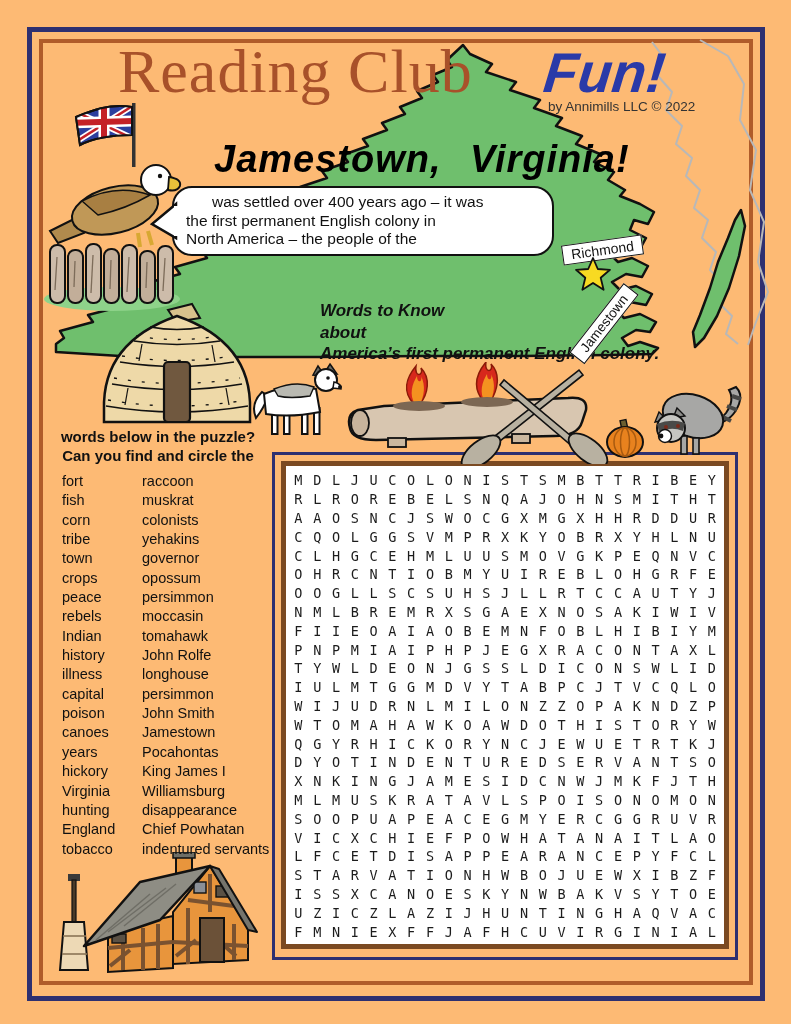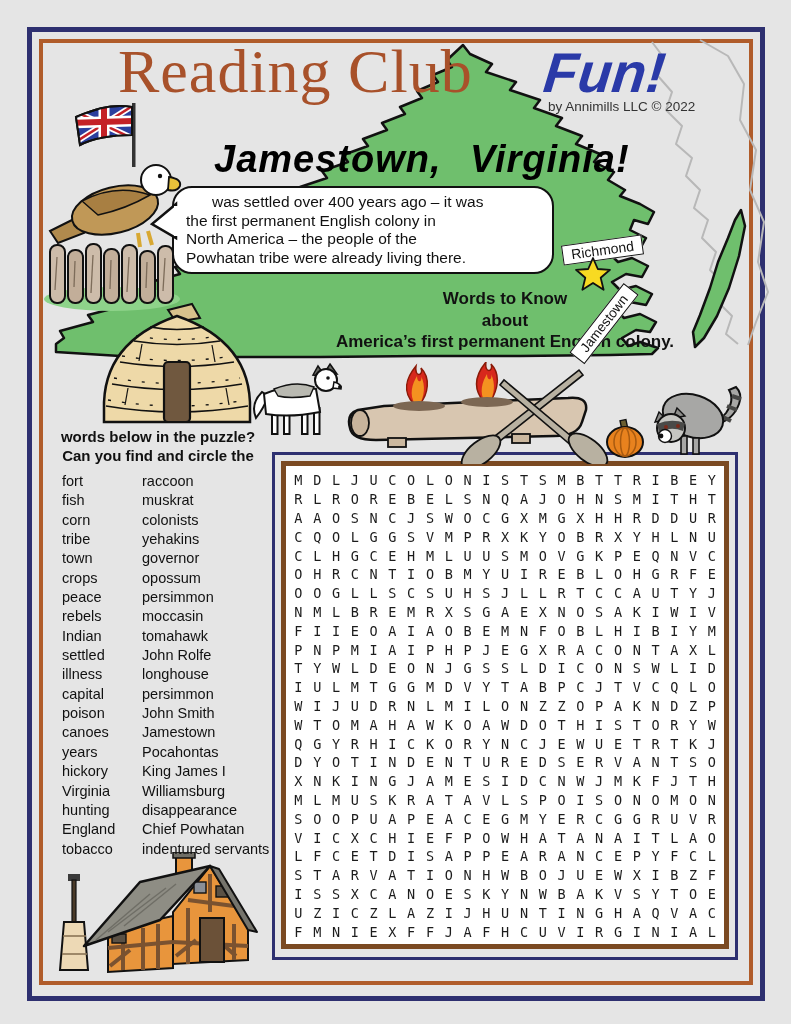--- a/index.html
+++ b/index.html
@@ -1,16 +1,16 @@
 <!DOCTYPE html>
 <html><head>
 <meta charset="utf-8">
 <style>
   html,body{margin:0;padding:0;background:#fff;}
-  #page{position:relative;width:791px;height:1024px;background:#e5e5e5;overflow:hidden;
+  #page{position:relative;width:791px;height:1024px;background:#fdba74;overflow:hidden;
         font-family:"Liberation Sans","DejaVu Sans",sans-serif;color:#111;}
   
   .frame-outer{position:absolute;left:27px;top:27px;right:26px;bottom:23px;border:5px solid var(--navy);}
   .frame-inner{position:absolute;left:39px;top:39px;right:38px;bottom:39px;border:4px solid var(--orange);}
   
   #scene{position:absolute;left:0;top:0;width:791px;height:1024px;pointer-events:none;}
   .illus{position:absolute;pointer-events:none;}
   
   .title-main{position:absolute;left:118px;top:36px;font-family:"Liberation Serif","DejaVu Serif",serif;
       font-size:62px;color:var(--brown-title);letter-spacing:1px;white-space:nowrap;}
@@ -21,22 +21,22 @@
   .heading{position:absolute;top:138px;font-size:38px;font-weight:bold;font-style:italic;
       letter-spacing:1px;white-space:nowrap;color:#000;margin-left:40px;}
   .heading.l{left:174px;} .heading.r{left:430px;}
   
   .bubble{position:absolute;left:172px;top:186px;width:356px;background:#fff;border:2.5px solid #111;
       border-radius:20px;padding:5px 10px 5px 12px;font-size:15.5px;line-height:18.6px;z-index:6;}
   .bubble-line{white-space:nowrap;}
   .bubble-line:first-child{text-indent:26px;}
   .bubble-tail{position:absolute;left:148px;top:200px;z-index:7;}
   
-  .wtk{position:absolute;left:320px;top:288px;width:370px;text-align:center;font-size:17px;
-      font-weight:bold;line-height:21.5px;z-index:5;}
+  .wtk{position:absolute;left:320px;top:300px;width:370px;font-size:17px;
+      font-weight:bold;font-style:italic;line-height:21.5px;z-index:5;}
   
   .map-label{position:absolute;background:#fff;border:1.5px solid #111;font-size:14px;
       padding:1px 8px;z-index:5;white-space:nowrap;}
   .richmond{left:562px;top:240px;transform:rotate(-8deg);}
   .jamestown-tag{left:560px;top:314px;transform:rotate(-52deg);font-size:13.5px;padding:1px 9px;}
   .star{position:absolute;left:574px;top:256px;z-index:5;}
   
   .prompt{position:absolute;left:52px;top:428px;width:212px;text-align:center;font-weight:bold;
       font-size:15px;line-height:18.5px;z-index:5;}
   .wordcols{position:absolute;left:62px;top:472px;z-index:5;}
@@ -74,21 +74,20 @@
   <div class="title-fun" style="z-index:5;">Fun!</div>
   <div class="byline" style="z-index:5;">by Annimills LLC © 2022</div>
 
   <div class="heading l" style="z-index:5;">Jamestown,</div>
   <div class="heading r" style="z-index:5;">Virginia!</div>
 
   <div class="bubble">
       <div class="bubble-line">was settled over 400 years ago – it was</div>
       <div class="bubble-line">the first permanent English colony in</div>
       <div class="bubble-line">North America – the people of the</div>
-      <div class="bubble-line">Powhatan tribe were already living there.</div>
     </div>
   <svg class="bubble-tail" width="30" height="44">
     <path d="M28,4 L4,24 L28,38 Z" fill="#fff" stroke="#111" stroke-width="2.5"></path>
     <rect x="26" y="6" width="4" height="30" fill="#fff"></rect>
   </svg>
 
   <div class="wtk">
       <div class="wtk-line">Words to Know</div>
       <div class="wtk-line">about</div>
       <div class="wtk-line">America’s first permanent English colony.</div>
@@ -248,21 +247,21 @@
     <div class="wcol c1">
         <div class="word-item">fort</div>
         <div class="word-item">fish</div>
         <div class="word-item">corn</div>
         <div class="word-item">tribe</div>
         <div class="word-item">town</div>
         <div class="word-item">crops</div>
         <div class="word-item">peace</div>
         <div class="word-item">rebels</div>
         <div class="word-item">Indian</div>
-        <div class="word-item">settled</div>
+        <div class="word-item">history</div>
         <div class="word-item">illness</div>
         <div class="word-item">capital</div>
         <div class="word-item">poison</div>
         <div class="word-item">canoes</div>
         <div class="word-item">years</div>
         <div class="word-item">hickory</div>
         <div class="word-item">Virginia</div>
         <div class="word-item">hunting</div>
         <div class="word-item">England</div>
         <div class="word-item">tobacco</div>

